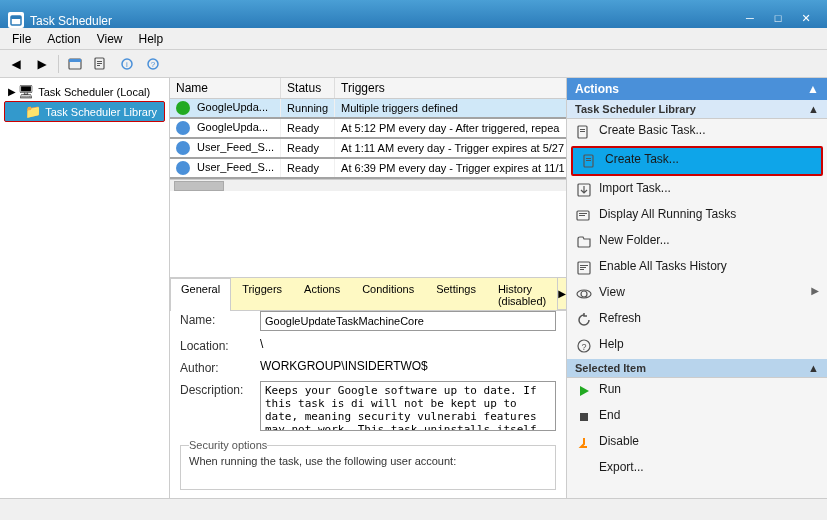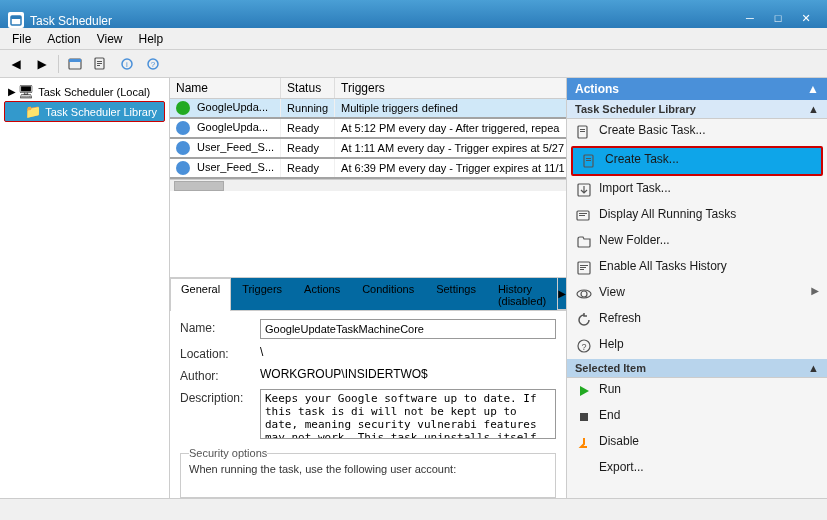--- a/index.html
+++ b/index.html
@@ -187,40 +187,40 @@
     
     .detail-panel {
       flex: 1;
       overflow: auto;
       padding: 0;
     }
 
     
     .tabs {
       display: flex;
-      background: #0369a1;
+      background: #fef9c3;
       border-bottom: 1px solid #ccc;
     }
     .tab {
       padding: 4px 10px;
       cursor: pointer;
       font-size: 11px;
       border: 1px solid transparent;
       border-bottom: none;
       margin-bottom: -1px;
     }
     .tab.active {
       background: white;
       border-color: #ccc;
       border-bottom-color: white;
     }
 
     
     .form-body {
-      padding: 8px 10px;
+      padding: 0 10px;
     }
     .form-row {
       display: flex;
       align-items: flex-start;
       margin-bottom: 6px;
     }
     .form-label {
       width: 80px;
       min-width: 80px;
       font-size: 12px;

